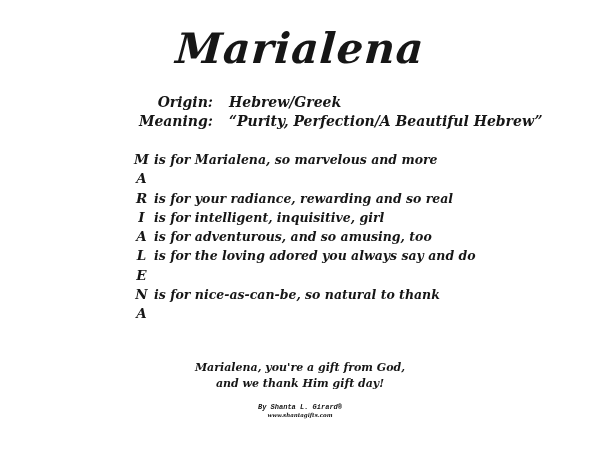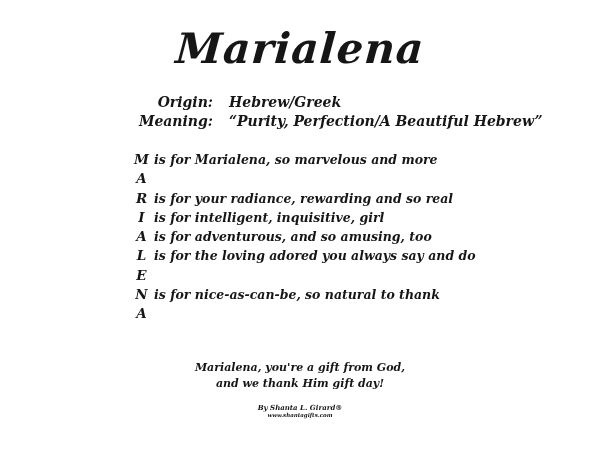--- a/index.html
+++ b/index.html
@@ -83,20 +83,21 @@
   .byline {
     position: absolute;
     top: 403px;
     left: 0;
     width: 100%;
     text-align: center;
   }
   .byline-author {
     font-size: 7px;
     line-height: 9px;
+    font-family: Liberation Mono, monospace;
   }
   .byline-site {
     font-size: 5.5px;
     line-height: 7px;
   }
 </style>
 </head>
 <body>
 
 <div class="page">

